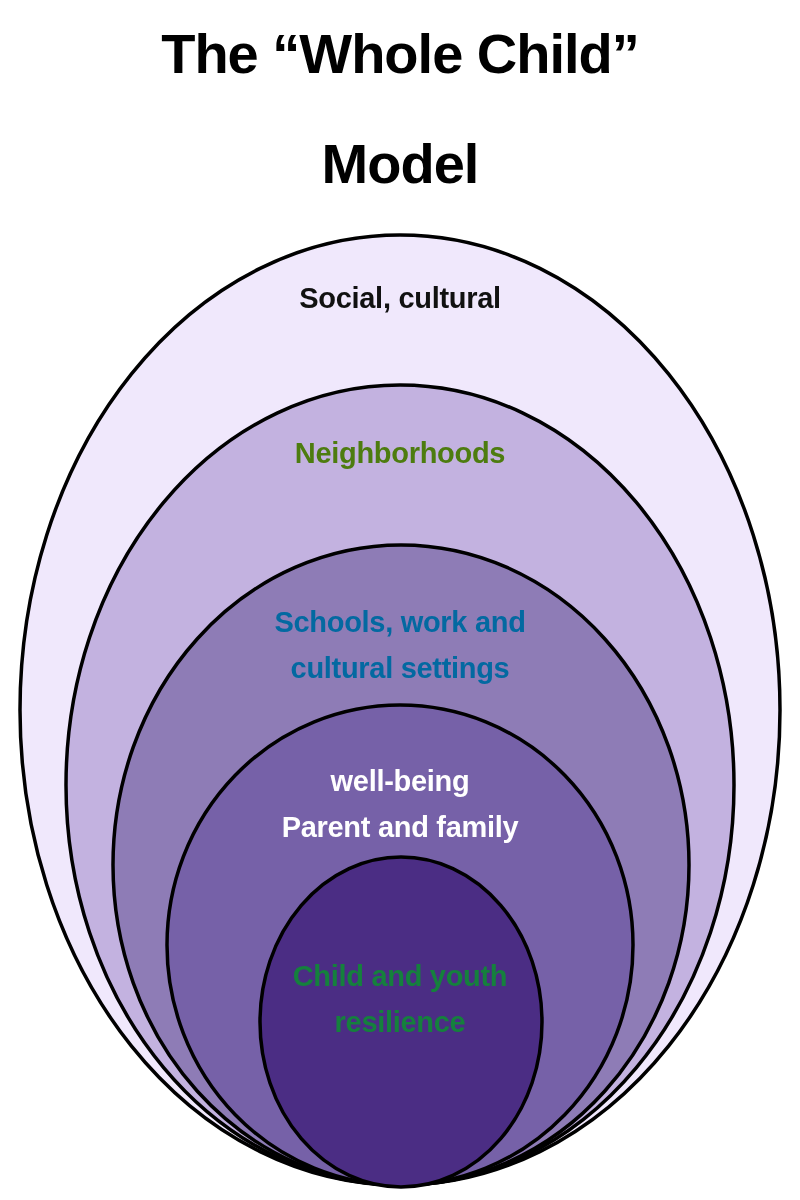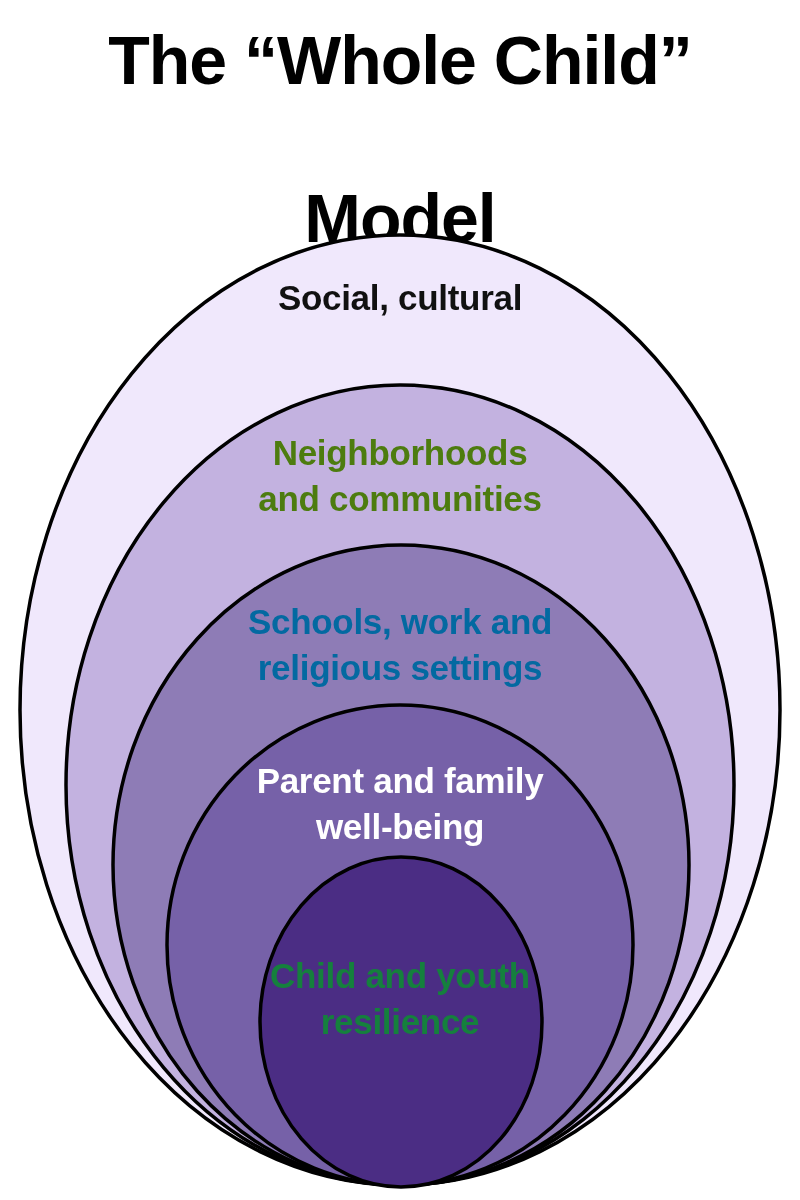--- a/index.html
+++ b/index.html
@@ -14,39 +14,39 @@
       overflow: hidden;
       font-family: "Liberation Sans", "DejaVu Sans", sans-serif;
     }
     .title {
       position: absolute;
       left: 0;
       width: 800px;
       text-align: center;
       font-weight: bold;
       color: #000000;
-      font-size: 68px;
+      font-size: 56px;
       letter-spacing: -1px;
       line-height: 1;
       margin: 0;
     }
     #title-line-1 { top: 26px; }
-    #title-line-2 { top: 136px; margin-top: 48px; }
+    #title-line-2 { top: 136px; }
     svg.diagram {
       position: absolute;
       left: 0;
       top: 0;
     }
     .label {
       position: absolute;
       left: 0;
       width: 800px;
       text-align: center;
       font-weight: bold;
-      font-size: 35px;
+      font-size: 29px;
       line-height: 46px;
       letter-spacing: -0.3px;
     }
     .label span { display: block; }
   </style>
 </head>
 <body>
 
 <h1 class="title" id="title-line-1">The “Whole Child”</h1>
 <h1 class="title" id="title-line-2">Model</h1>
@@ -58,29 +58,28 @@
   <ellipse cx="400" cy="945" rx="233" ry="240" fill="#7661a8" stroke="#000" stroke-width="3.5"></ellipse>
   <ellipse cx="401" cy="1022" rx="141" ry="165" fill="#4b2d84" stroke="#000" stroke-width="3.5"></ellipse>
 </svg>
 
 <div class="label" style="top:275px; color:#111111;">
   <span>Social, cultural</span>
 </div>
 
 <div class="label" style="top:430px; color:#4d7c0f;">
   <span>Neighborhoods</span>
-  <span>and communities</span>
 </div>
 
 <div class="label" style="top:599px; color:#0369a1;">
   <span>Schools, work and</span>
-  <span>religious settings</span>
+  <span>cultural settings</span>
 </div>
 
 <div class="label" style="top:758px; color:#ffffff;">
+  <span>well-being</span>
   <span>Parent and family</span>
-  <span>well-being</span>
 </div>
 
 <div class="label" style="top:953px; color:#15803d;">
   <span>Child and youth</span>
   <span>resilience</span>
 </div>
 
 </body></html>

